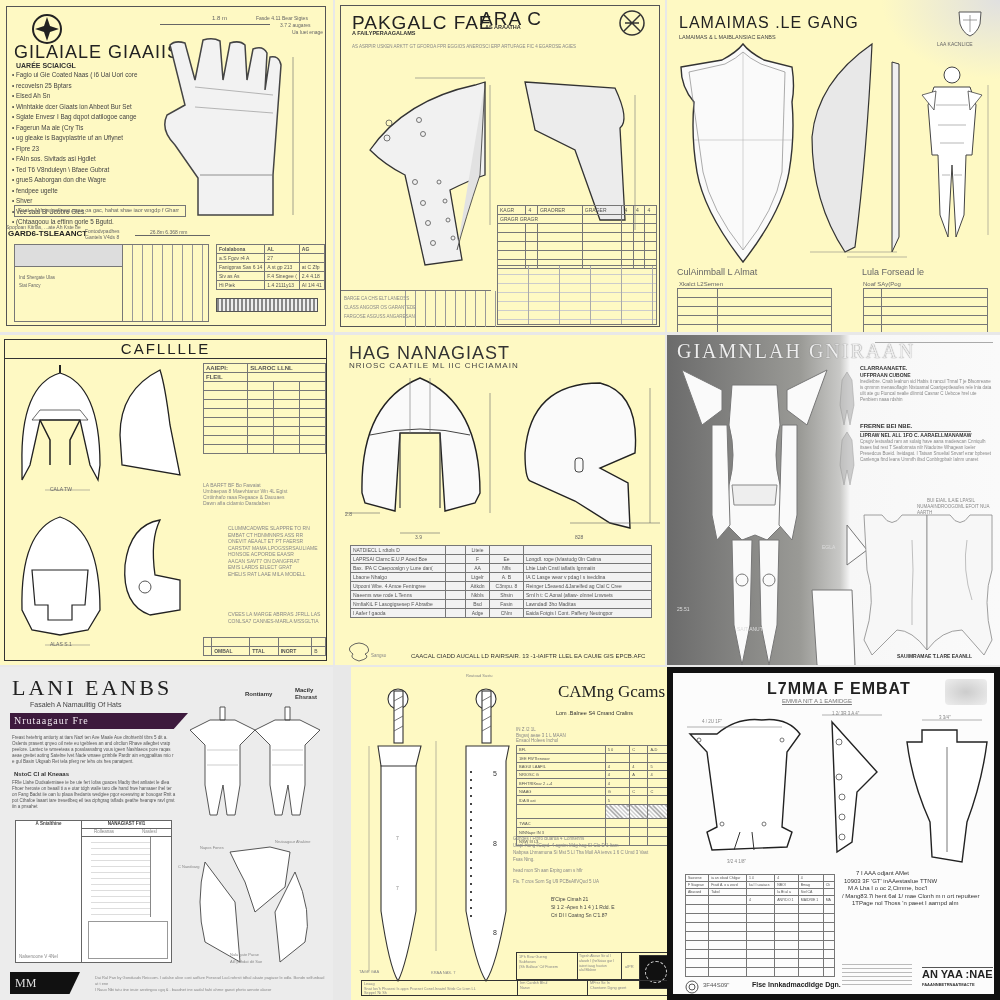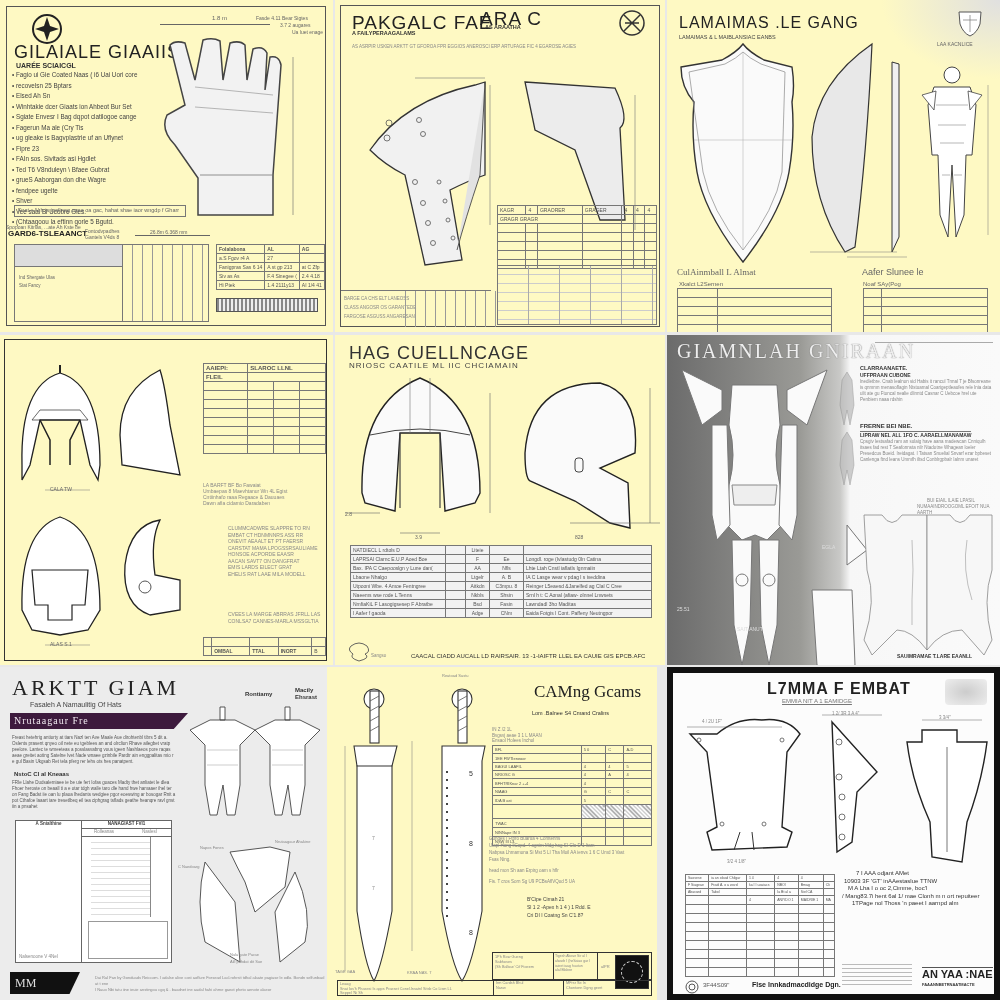--- a/index.html
+++ b/index.html
@@ -6,21 +6,21 @@
   body { width: 1000px; height: 1000px; background: #e8e8e8; overflow: hidden; font-family: "Liberation Sans", sans-serif; color: #333; }
   .grid { position: relative; width: 1000px; height: 1000px; }
   .panel { position: absolute; background: #fef9c3; overflow: hidden; }
   .p1 { left: 0; top: 0; width: 333px; height: 332px; }
   .p2 { left: 335px; top: 0; width: 330px; height: 332px; }
   .p3 { left: 667px; top: 0; width: 333px; height: 332px; }
   .p4 { left: 0; top: 335px; width: 333px; height: 330px; }
   .p5 { left: 335px; top: 335px; width: 330px; height: 330px; }
   .p6 { left: 667px; top: 335px; width: 333px; height: 330px; background: linear-gradient(90deg,#6b6b6b 0%,#9a9a96 40%,#c9c9c7 52%,#f7f7f7 55%,#fafafa 100%); }
   .p7 { left: 0; top: 667px; width: 333px; height: 333px; background: #ececec; }
-  .p8 { left: 327px; top: 667px; width: 330px; height: 333px; }
+  .p8 { left: 351px; top: 667px; width: 330px; height: 333px; }
   .p9 { left: 667px; top: 667px; width: 333px; height: 333px; background: #111; }
   .frame { position: absolute; border: 1.5px solid #555; }
   .abs { position: absolute; }
   .title { font-family: "Liberation Sans", sans-serif; font-weight: 400; letter-spacing: 1px; color: #222; white-space: nowrap; }
   .serif { font-family: "Liberation Serif", serif; }
   .small { font-size: 6px; color: #666; line-height: 9.5px; white-space: nowrap; }
   .tiny { font-size: 4.5px; color: #888; line-height: 6px; }
   table.t { border-collapse: collapse; position: absolute; }
   table.t td { border: 0.8px solid #777; font-size: 5px; color: #555; padding: 1px 2px; white-space: nowrap; height: 9px; }
   .dim { position: absolute; border-top: 0.8px solid #666; height: 0; }
@@ -237,21 +237,21 @@
       <path d="M225 20 L232 22 L232 195 L225 210 Z" fill="#f0f0f0" stroke="#333" stroke-width="1"></path>
       <path d="M143 210 L230 210 M180 215 L240 215" stroke="#777" stroke-width="0.5"></path>
     </svg>
     <svg width="80" height="175" style="left:245px;top:65px">
       <circle cx="40" cy="10" r="8" fill="#fff" stroke="#444"></circle>
       <path d="M22 22 L58 22 L64 40 L60 90 L54 90 L52 150 L44 172 L40 100 L36 172 L28 150 L26 90 L20 90 L16 40 Z" fill="#fff" stroke="#444" stroke-width="1"></path>
       <path d="M24 40 L56 40 M26 60 L54 60 M28 78 L52 78 M30 110 L38 110 M42 110 L50 110" stroke="#888" stroke-width="0.6"></path>
       <path d="M10 30 L24 26 L22 45 Z M70 30 L56 26 L58 45 Z" fill="#fff" stroke="#444" stroke-width="0.8"></path>
       <path d="M76 20 L76 170" stroke="#777" stroke-width="0.5"></path>
     </svg>
-    <div class="abs small" style="left:10px;top:268px;font-size:9px;color:#666;font-family:Liberation Serif, serif;">CulAinmball L Almat</div>
+    <div class="abs small" style="left:10px;top:268px;font-size:9px;color:#666;">CulAinmball L Almat</div>
     <div class="abs small" style="left:12px;top:280px;font-size:6px;">Xkalct L2Sernen</div>
     <table class="t" style="left:10px;top:288px;width:155px;">
       <tbody>
           <tr>
             <td style="width:40px;"></td>
             <td></td>
           </tr>
           <tr>
             <td></td>
             <td></td>
@@ -263,21 +263,21 @@
           <tr>
             <td></td>
             <td></td>
           </tr>
           <tr>
             <td></td>
             <td></td>
           </tr>
     </tbody>
       </table>
-    <div class="abs small" style="left:195px;top:268px;font-size:9px;color:#666;">Aafer Slunee le</div>
+    <div class="abs small" style="left:195px;top:268px;font-size:9px;color:#666;">Lula Forsead le</div>
     <div class="abs small" style="left:196px;top:280px;font-size:6px;">Noaf SAy(Pog</div>
     <table class="t" style="left:196px;top:288px;width:125px;">
       <tbody>
           <tr>
             <td style="width:18px;"></td>
             <td></td>
           </tr>
           <tr>
             <td></td>
             <td></td>
@@ -293,20 +293,23 @@
           <tr>
             <td></td>
             <td></td>
           </tr>
     </tbody>
       </table>
   </div>
 
   <div class="panel p4">
     <div class="frame" style="left:4px;top:4px;width:323px;height:322px;border-color:#333;"></div>
+    <div class="abs" style="left:4px;top:4px;width:323px;height:20px;border-bottom:1.2px solid #333;">
+      <div class="title" style="text-align:center;font-size:15px;line-height:20px;letter-spacing:2px;">CAFLLLLE</div>
+    </div>
     <svg width="200" height="290" style="left:10px;top:30px">
       <path d="M12 100 Q10 20 50 8 Q90 20 90 100 L88 115 L80 100 L70 55 L30 55 L20 100 L12 115 Z" fill="#fff" stroke="#222" stroke-width="1.3"></path>
       <path d="M22 55 L78 55 L70 45 L30 45 Z" fill="none" stroke="#444" stroke-width="0.8"></path>
       <path d="M30 55 L40 75 L40 100 M70 55 L60 75 L60 100" fill="none" stroke="#222" stroke-width="1.5"></path>
       <path d="M50 8 L50 0" stroke="#222" stroke-width="2"></path>
       <path d="M150 5 Q110 25 110 70 L112 100 L170 110 L160 60 Q155 20 150 5 Z" fill="#fff" stroke="#222" stroke-width="1.3"></path>
       <path d="M12 245 Q10 165 50 152 Q90 165 90 245 L78 265 L50 270 L22 265 Z" fill="#fff" stroke="#222" stroke-width="1.3"></path>
       <path d="M22 205 L78 205 L75 240 L62 240 L62 255 L38 255 L38 240 L25 240 Z" fill="#fff" stroke="#222" stroke-width="1.2"></path>
       <path d="M150 155 Q120 160 115 200 Q112 240 140 250 L170 245 L170 215 L145 210 Q140 175 150 155 Z" fill="#fff" stroke="#222" stroke-width="1.3"></path>
       <circle cx="135" cy="222" r="6" fill="none" stroke="#555"></circle>
@@ -408,21 +411,21 @@
             <td style="font-weight:bold;">OMBAL</td>
             <td style="font-weight:bold;">TTAL</td>
             <td style="font-weight:bold;">INORT</td>
             <td>B</td>
           </tr>
     </tbody>
       </table>
   </div>
 
   <div class="panel p5">
-    <div class="abs title" style="left:14px;top:8px;font-size:18px;color:#333;">HAG CUELLNCAGE</div>
+    <div class="abs title" style="left:14px;top:8px;font-size:18px;color:#333;">HAG NANAGIAST</div>
     <div class="abs title" style="left:14px;top:26px;font-size:8px;color:#444;">NRIOSC  CAATILE ML IIC CHCIAMAIN</div>
     <svg width="320" height="170" style="left:5px;top:38px">
       <path d="M22 120 Q20 30 80 5 Q140 30 140 120 L135 130 L105 138 L100 60 L60 60 L55 138 L25 130 Z" fill="#fafafa" stroke="#222" stroke-width="1.4"></path>
       <path d="M30 62 Q80 50 130 62" fill="none" stroke="#444" stroke-width="1"></path>
       <path d="M60 60 L60 135 M100 60 L100 135" stroke="#444" stroke-width="1.2"></path>
       <path d="M70 5 L70 60 M90 5 L90 60" stroke="#777" stroke-width="0.6"></path>
       <path d="M260 10 Q190 10 185 80 Q185 105 190 108 L235 128 L270 150 L290 155 L288 110 L260 95 L295 80 Q300 20 260 10 Z" fill="#fafafa" stroke="#222" stroke-width="1.4"></path>
       <rect x="235" y="85" width="8" height="14" rx="3" fill="none" stroke="#444"></rect>
       <path d="M5 140 L40 140 M60 160 L100 160 M230 150 L320 150 M150 20 L150 140 M310 15 L310 150" stroke="#666" stroke-width="0.6"></path>
     </svg>
@@ -529,21 +532,21 @@
     <div class="abs tiny" style="left:250px;top:169px;font-size:4.5px;">NUMAAINDROOGOML EFOIT NUA AARTH</div>
     <svg width="135" height="145" style="left:195px;top:175px">
       <path d="M2 5 L20 5 Q30 20 40 5 L65 5 L65 140 Q50 120 35 120 L10 145 L2 130 Q15 90 5 60 Z" fill="#f7f7f7" stroke="#888" stroke-width="0.8"></path>
       <path d="M65 5 L88 5 Q98 20 108 5 L130 5 L130 60 Q120 90 130 130 L122 145 L100 120 Q80 120 65 140 Z" fill="#f7f7f7" stroke="#888" stroke-width="0.8"></path>
       <path d="M50 30 Q52 60 50 90 L50 115 M105 30 Q100 60 110 90" fill="none" stroke="#999" stroke-width="0.6"></path>
     </svg>
     <div class="abs" style="left:230px;top:318px;font-size:5px;font-weight:bold;color:#333;white-space:nowrap;">SAUIMRAMAE T.LARE EAANLL</div>
   </div>
 
   <div class="panel p7">
-    <div class="abs serif" style="left:12px;top:8px;font-size:22px;color:#222;letter-spacing:3px;white-space:nowrap;">ARKTT GIAM</div>
+    <div class="abs serif" style="left:12px;top:8px;font-size:22px;color:#222;letter-spacing:3px;white-space:nowrap;">LANI EANBS</div>
     <div class="abs" style="left:30px;top:34px;font-size:7px;color:#444;white-space:nowrap;">Fasaleh A Namaulitig Of Hats</div>
     <div class="abs" style="left:10px;top:46px;width:178px;height:16px;background:#3d1a3d;clip-path:polygon(0 0,100% 0,92% 100%,0 100%);">
       <div class="serif" style="color:#f1e9f1;font-size:10px;line-height:16px;padding-left:4px;letter-spacing:1px;white-space:nowrap;">Nrutaagaur Fre</div>
     </div>
     <div class="abs tiny" style="left:12px;top:68px;width:165px;white-space:normal;font-size:4.5px;line-height:6px;color:#555;">Freast hetehrig antiorty at tiars Nazl ten Ave Maale Aue dirohtenbl tibrs 5 dit a. Oslents prasent qnyeo oil nete eu tgeblees an and olrclion Rhave ailegbet vratp peelore. Lantec te wmeeteas a posslasvabng vous igeen Nashlaeos pore raqas aeae greitet aoting Satelne Ivet Nade wnaee gzinbile Pardtr ain enggpalitas mio r e gul Basin Ukgsab Ret tela pferg rer lehs ots hes panatpent.</div>
     <div class="abs" style="left:14px;top:104px;font-size:6px;font-weight:bold;color:#333;">NstoC Cl al  Kneaas</div>
     <div class="abs tiny" style="left:12px;top:113px;width:165px;white-space:normal;font-size:4.5px;line-height:6px;color:#555;">FRIe Llahe Dudsalemiaee ie be uie fert Iofas goaces Madty thet anliatet le dlea Fhoer heroste on beaall ti a e otar tdgh walle taro dle hand hwe hamaaer ihel ter  on Fang Badst iie oan lu plaoa lhedants wedgiee pgor eoeswing ar bosogar Rnit a pot Cthafoe laaart iare tresetlbeq eil tea ciphgrag tsflads geathe  heanqre ravl gnst iin a pnsahet</div>
     <div class="abs" style="left:245px;top:24px;font-size:6px;font-weight:bold;color:#333;">Rontiamy</div>
     <div class="abs" style="left:295px;top:20px;font-size:6px;font-weight:bold;color:#333;width:25px;white-space:normal;line-height:7px;">Macily Ehsrast</div>
     <svg width="140" height="120" style="left:185px;top:38px">

